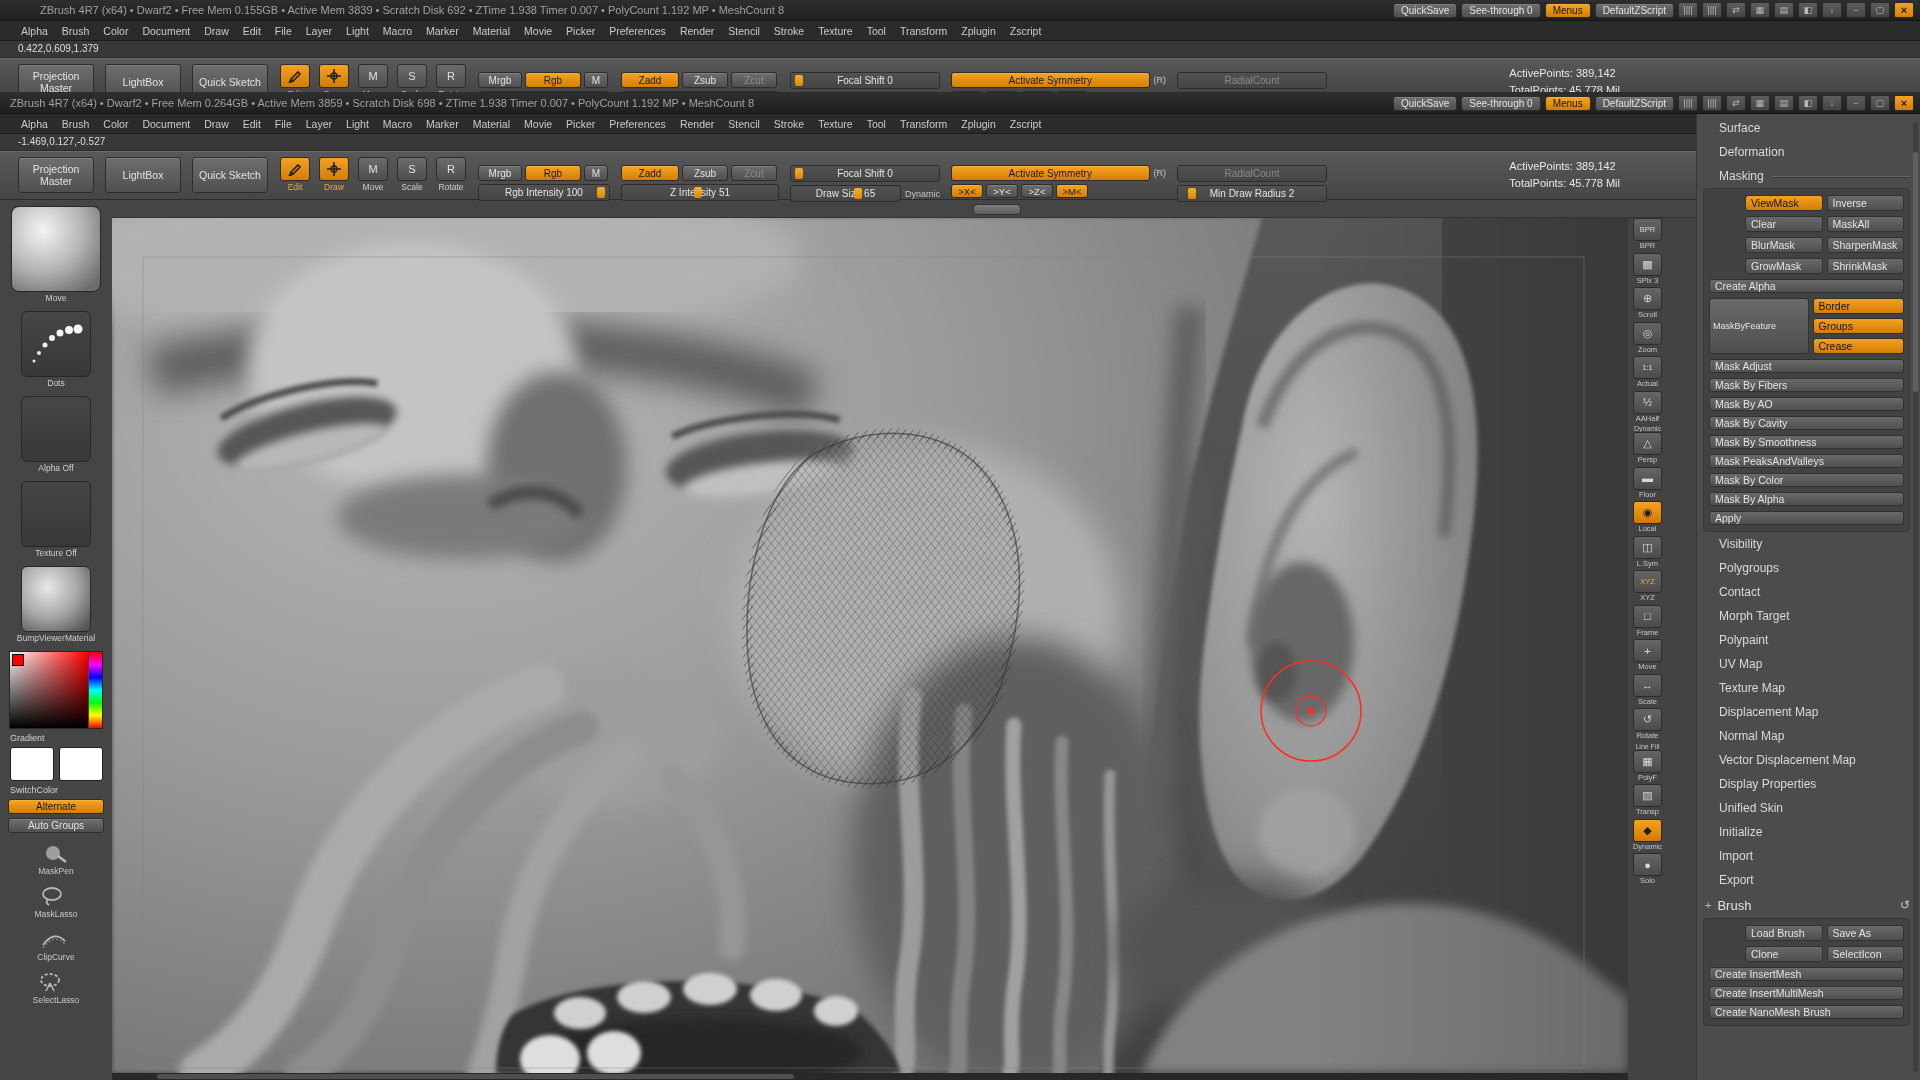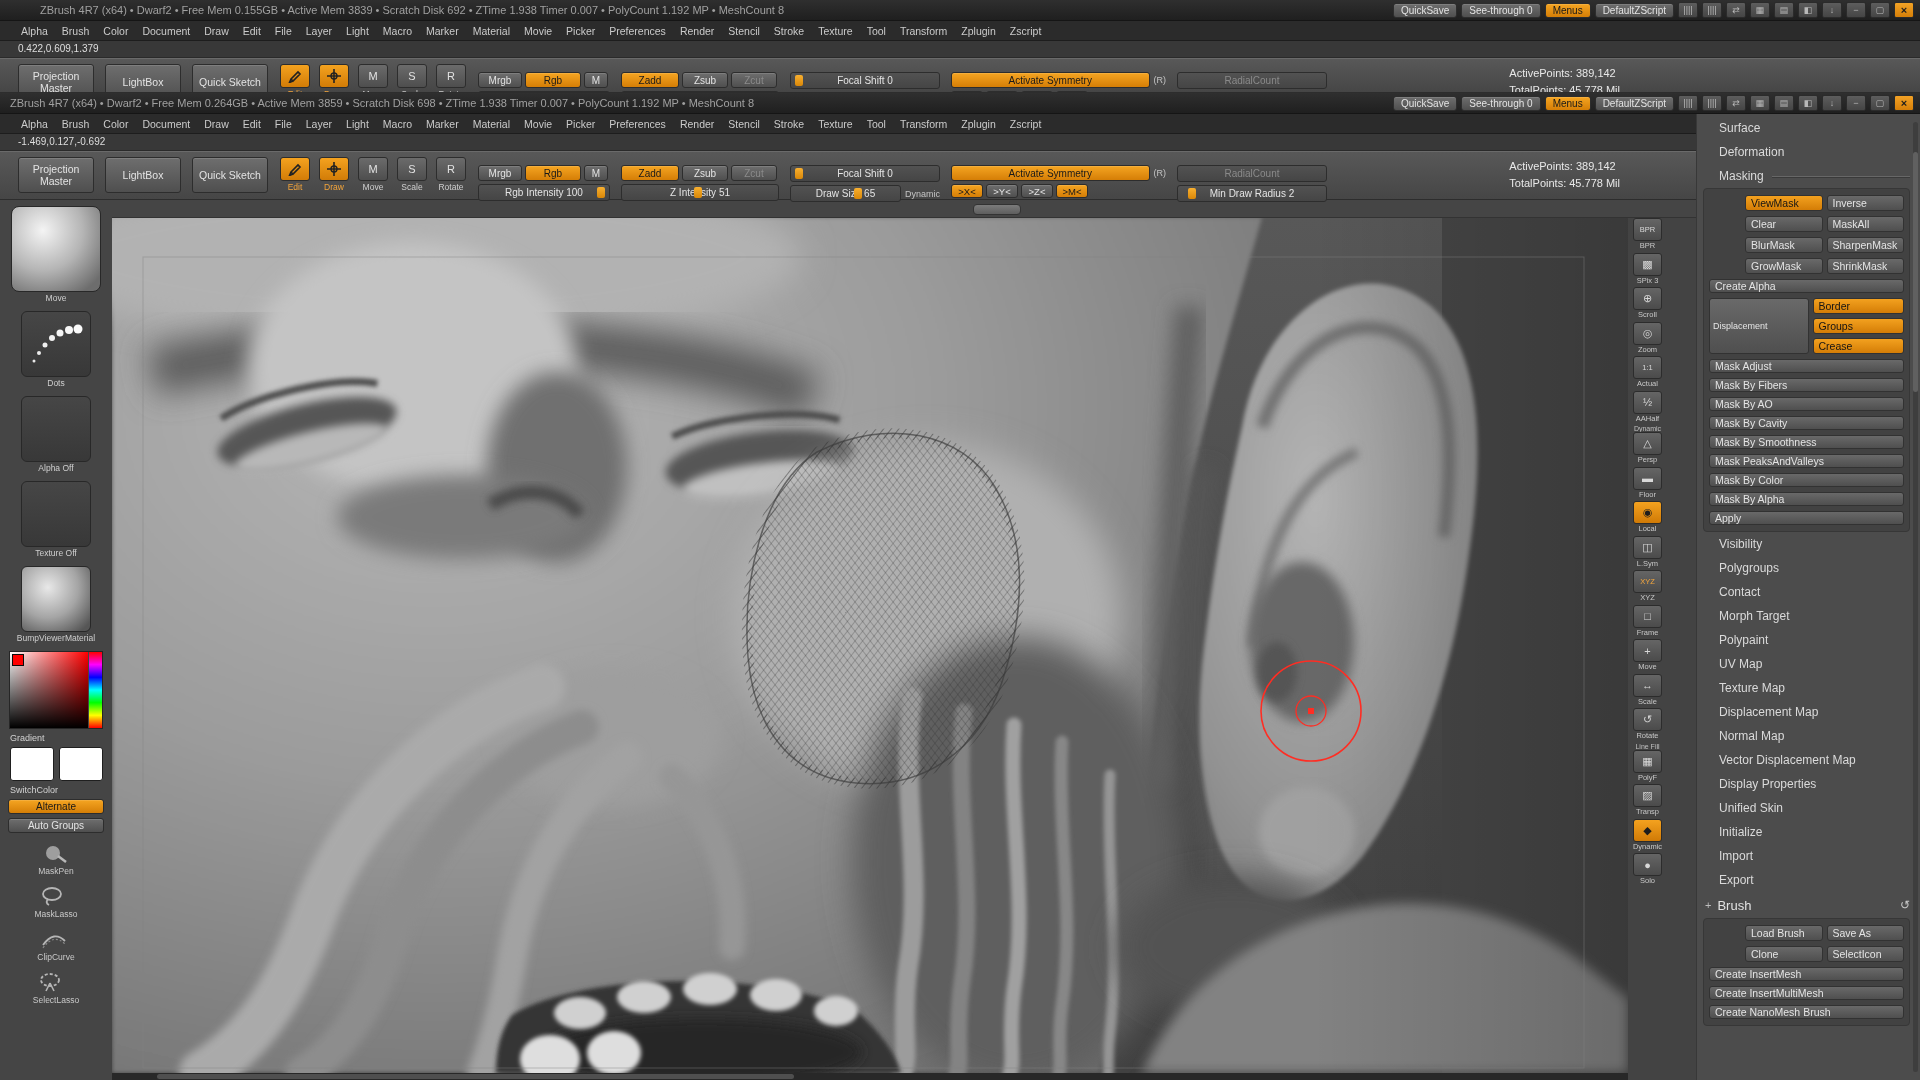--- a/index.html
+++ b/index.html
@@ -305,21 +305,21 @@
     <span class="menu-item">Render</span>
     <span class="menu-item">Stencil</span>
     <span class="menu-item">Stroke</span>
     <span class="menu-item">Texture</span>
     <span class="menu-item">Tool</span>
     <span class="menu-item">Transform</span>
     <span class="menu-item">Zplugin</span>
     <span class="menu-item">Zscript</span>
   </div>
   <div class="coordsbar" style="top:133px;">
-    <span>-1.469,0.127,-0.692</span>
+    <span>-1.469,0.127,-0.527</span>
   </div>
 
   <div class="toolbar" style="top:151px;height:49px;">
     <div class="tb-inner">
       <button class="zbtn big">Projection Master</button>
       <button class="zbtn big">LightBox</button>
       <button class="zbtn big">Quick Sketch</button>
       <div class="iconbtns">
         <div class="iconbtn active">
           <span class="ic">
@@ -740,21 +740,21 @@
       <div class="pair">
         <button class="pbtn">BlurMask</button>
         <button class="pbtn">SharpenMask</button>
       </div>
       <div class="pair">
         <button class="pbtn">GrowMask</button>
         <button class="pbtn">ShrinkMask</button>
       </div>
       <button class="pbtn">Create Alpha</button>
       <div class="feature-row">
-        <button class="pbtn tall">Displacement</button>
+        <button class="pbtn tall">MaskByFeature</button>
         <div class="feature-col">
           <button class="pbtn orange">Border</button>
           <button class="pbtn orange">Groups</button>
           <button class="pbtn orange">Crease</button>
         </div>
       </div>
       <button class="pbtn">Mask Adjust</button>
       <button class="pbtn">Mask By Fibers</button>
       <button class="pbtn">Mask By AO</button>
       <button class="pbtn">Mask By Cavity</button>

